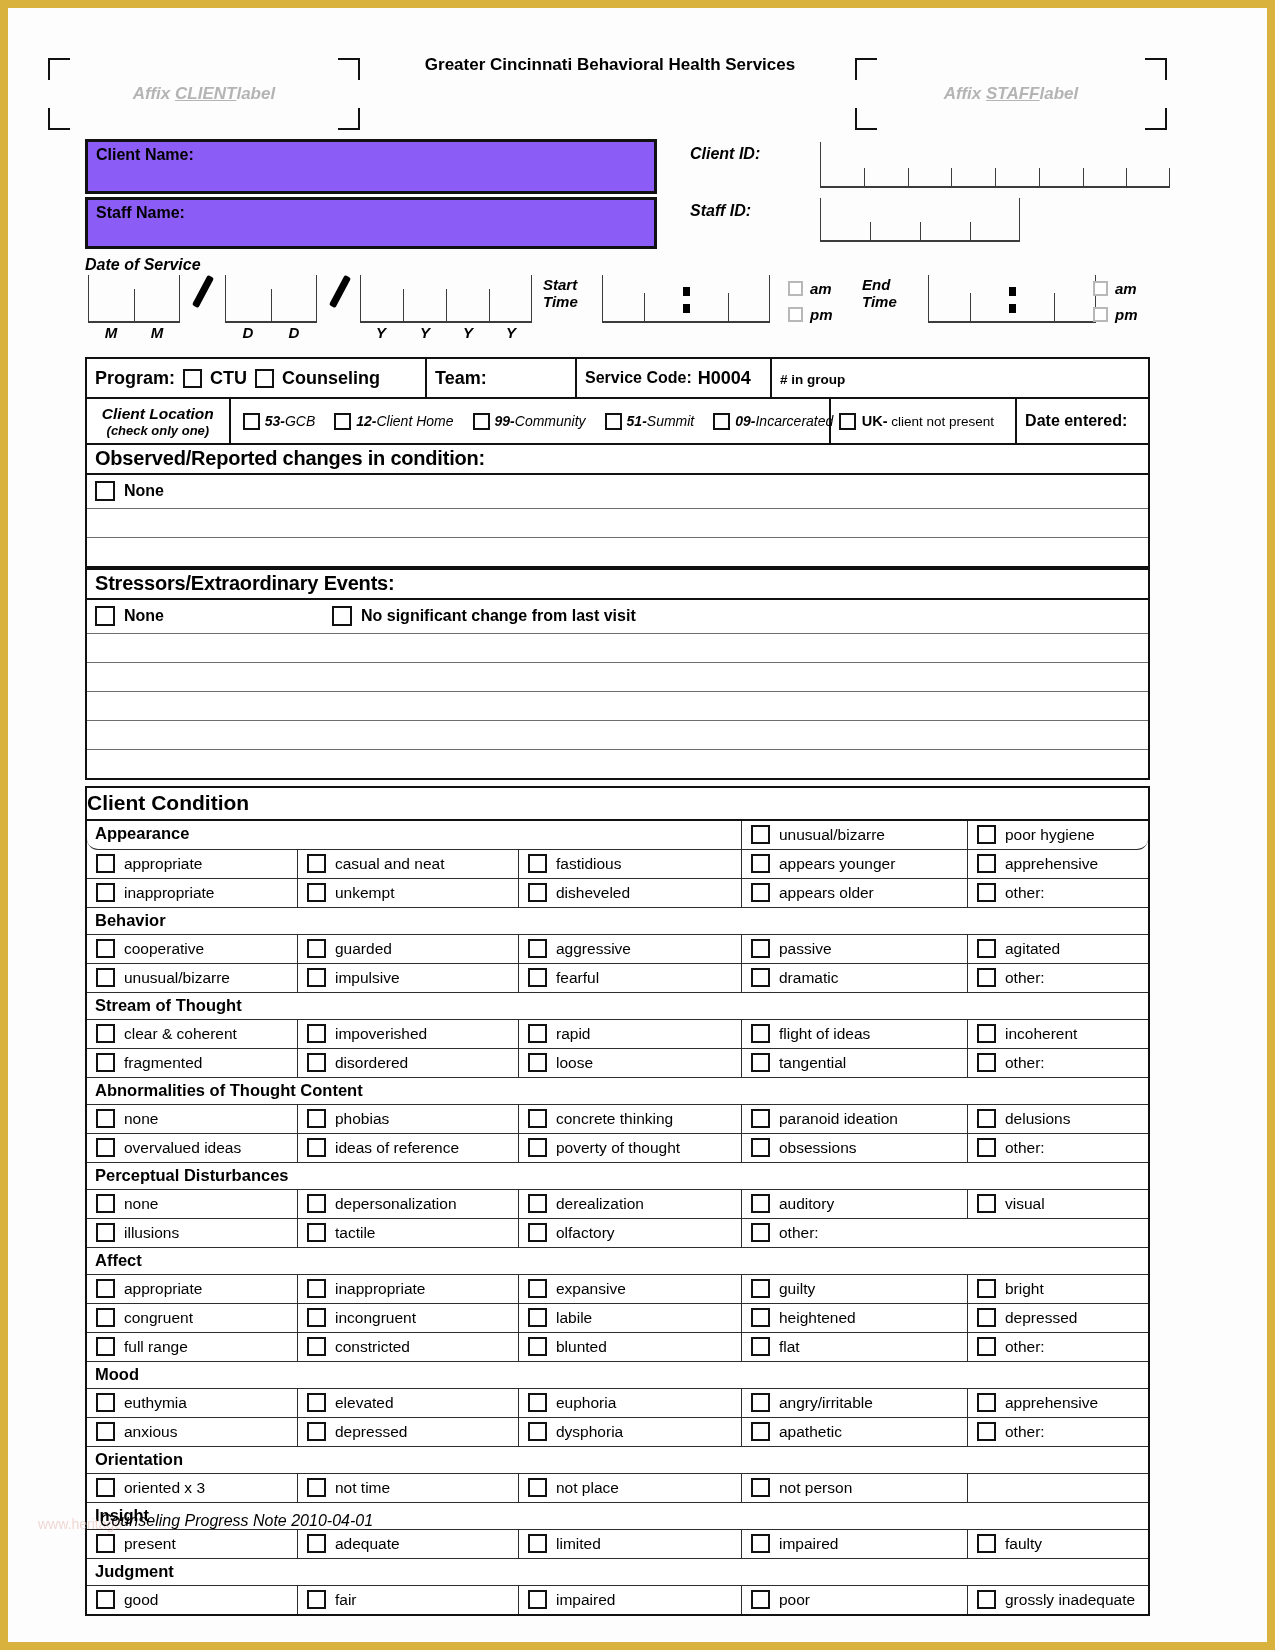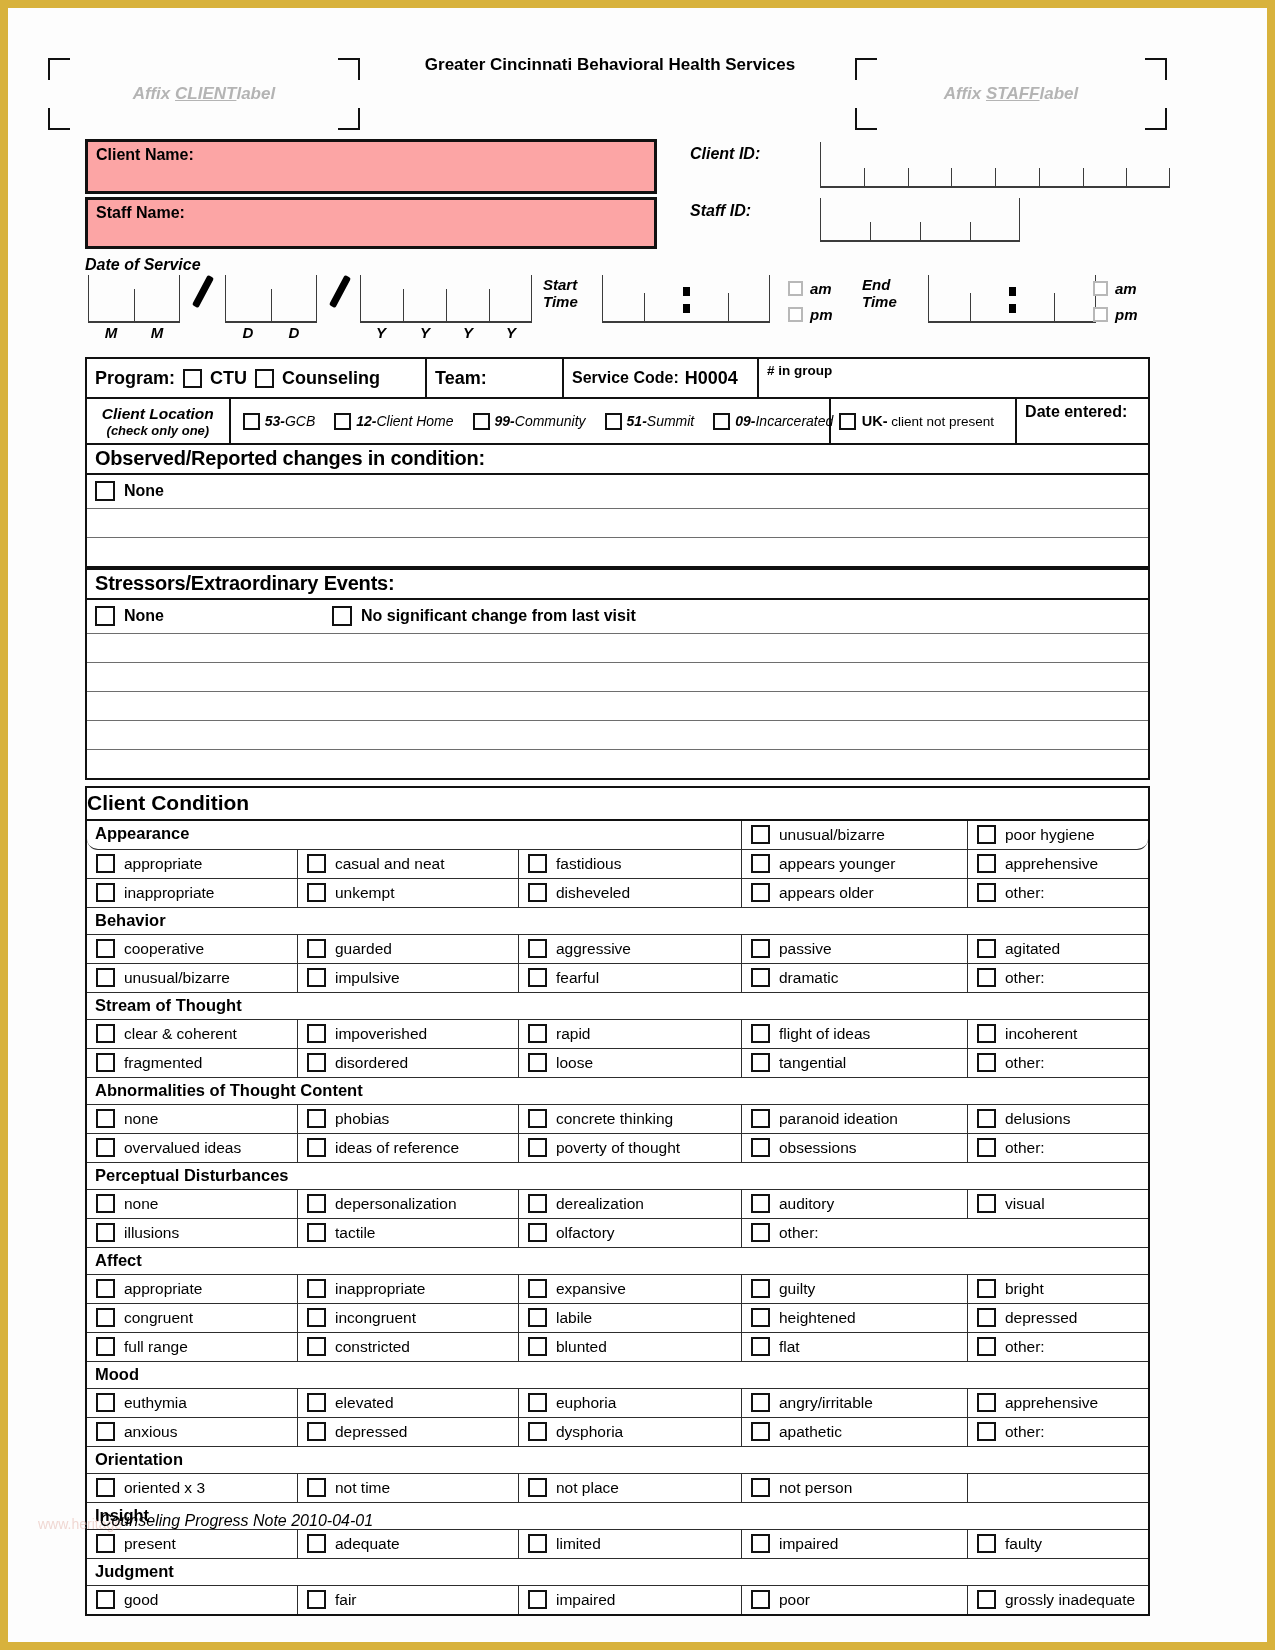--- a/index.html
+++ b/index.html
@@ -15,21 +15,21 @@
   .affix .txt u{text-decoration:underline;}
   .corner{position:absolute;width:20px;height:20px;}
   .c-tl{left:0;top:0;border-left:2px solid #111;border-top:2px solid #111;}
   .c-tr{right:0;top:0;border-right:2px solid #111;border-top:2px solid #111;}
   .c-bl{left:0;bottom:0;border-left:2px solid #111;border-bottom:2px solid #111;}
   .c-br{right:0;bottom:0;border-right:2px solid #111;border-bottom:2px solid #111;}
   .titleblock{position:absolute;left:370px;top:55px;width:480px;text-align:center;}
   .org{font-weight:bold;font-size:17px;}
   .doctitle{font-weight:bold;font-style:italic;font-size:27px;margin-top:2px;letter-spacing:-0.5px;}
   
-  .namebox{position:absolute;left:85px;width:566px;border:3px solid #111;background:#fca5a5;}
+  .namebox{position:absolute;left:85px;width:566px;border:3px solid #111;background:#8b5cf6;}
   .namebox .lbl{font-weight:bold;font-size:16px;padding:4px 0 0 8px;}
   .idlabel{position:absolute;font-weight:bold;font-style:italic;font-size:16px;}
   
   .comb{position:absolute;border-bottom:2px solid #3c3c3c;}
   .comb .tick{position:absolute;bottom:0;width:0;border-left:1.6px solid #3c3c3c;}
   .comb .tick.right{left:auto;right:0;}
   .colon{position:absolute;left:50%;bottom:8px;width:7px;height:26px;margin-left:-3px;}
   .colon:before,.colon:after{content:"";position:absolute;left:0;width:7px;height:9px;background:#000;}
   .colon:before{top:0;} .colon:after{bottom:0;}
   .date-label{font-weight:bold;font-style:italic;font-size:16px;}
@@ -48,21 +48,21 @@
   .prow:last-of-type{border-bottom:2px solid #111;}
   .pcell{border-right:2px solid #111;box-sizing:border-box;display:flex;align-items:center;padding:0 8px;}
   .pcell:last-child{border-right:none;}
   .row1{height:38px;}
   .row2{height:44px;border-top:2px solid #111;}
   .bold17{font-weight:bold;font-size:18px;}
   .svc{font-weight:bold;font-size:16px;}
   .svcval{font-weight:bold;font-size:18px;margin-left:6px;}
   .hehq{font-size:13.5px;}
   .hehq b{font-weight:bold;font-size:14.5px;}
-  .topcell{align-items:flex-start;padding-top:4px;font-weight:bold;font-size:13.5px;}
+  .topcell{align-items:flex-start;padding-top:13px;font-weight:bold;font-size:13.5px;}
   .loclabel{flex-direction:column;justify-content:center;align-items:center;padding:0 2px;}
   .loclabel .l1{font-weight:bold;font-style:italic;font-size:15.5px;}
   .loclabel .l2{font-weight:bold;font-style:italic;font-size:13px;}
   .loc-opt{display:inline-flex;align-items:center;margin-right:19px;font-size:14px;white-space:nowrap;}
   .loc-opt .cb{width:13px;height:13px;margin-right:5px;}
   .loc-opt b{font-style:italic;font-weight:bold;}
   .loc-opt i{font-style:italic;font-weight:normal;}
   .ukcell{font-size:13.5px;}
   .ukcell b{font-size:14.5px;}
   
@@ -216,21 +216,21 @@
 <div class="main">
 
   <div class="prow row1">
     <div class="pcell" style="width:340px;gap:8px;">
       <span class="bold17">Program:</span>
       <span class="cb"></span>
       <span class="bold17">CTU</span>
       <span class="cb"></span>
       <span class="bold17">Counseling</span>
     </div>
-    <div class="pcell" style="width:137px;">
+    <div class="pcell" style="width:150px;">
       <span class="bold17">Team:</span>
     </div>
     <div class="pcell" style="width:195px;">
       <span class="svc">Service Code:</span>
       <span class="svcval">H0004</span>
     </div>
     <div class="pcell topcell" style="width:132px;">
       <span># in group</span>
     </div>
   </div>

